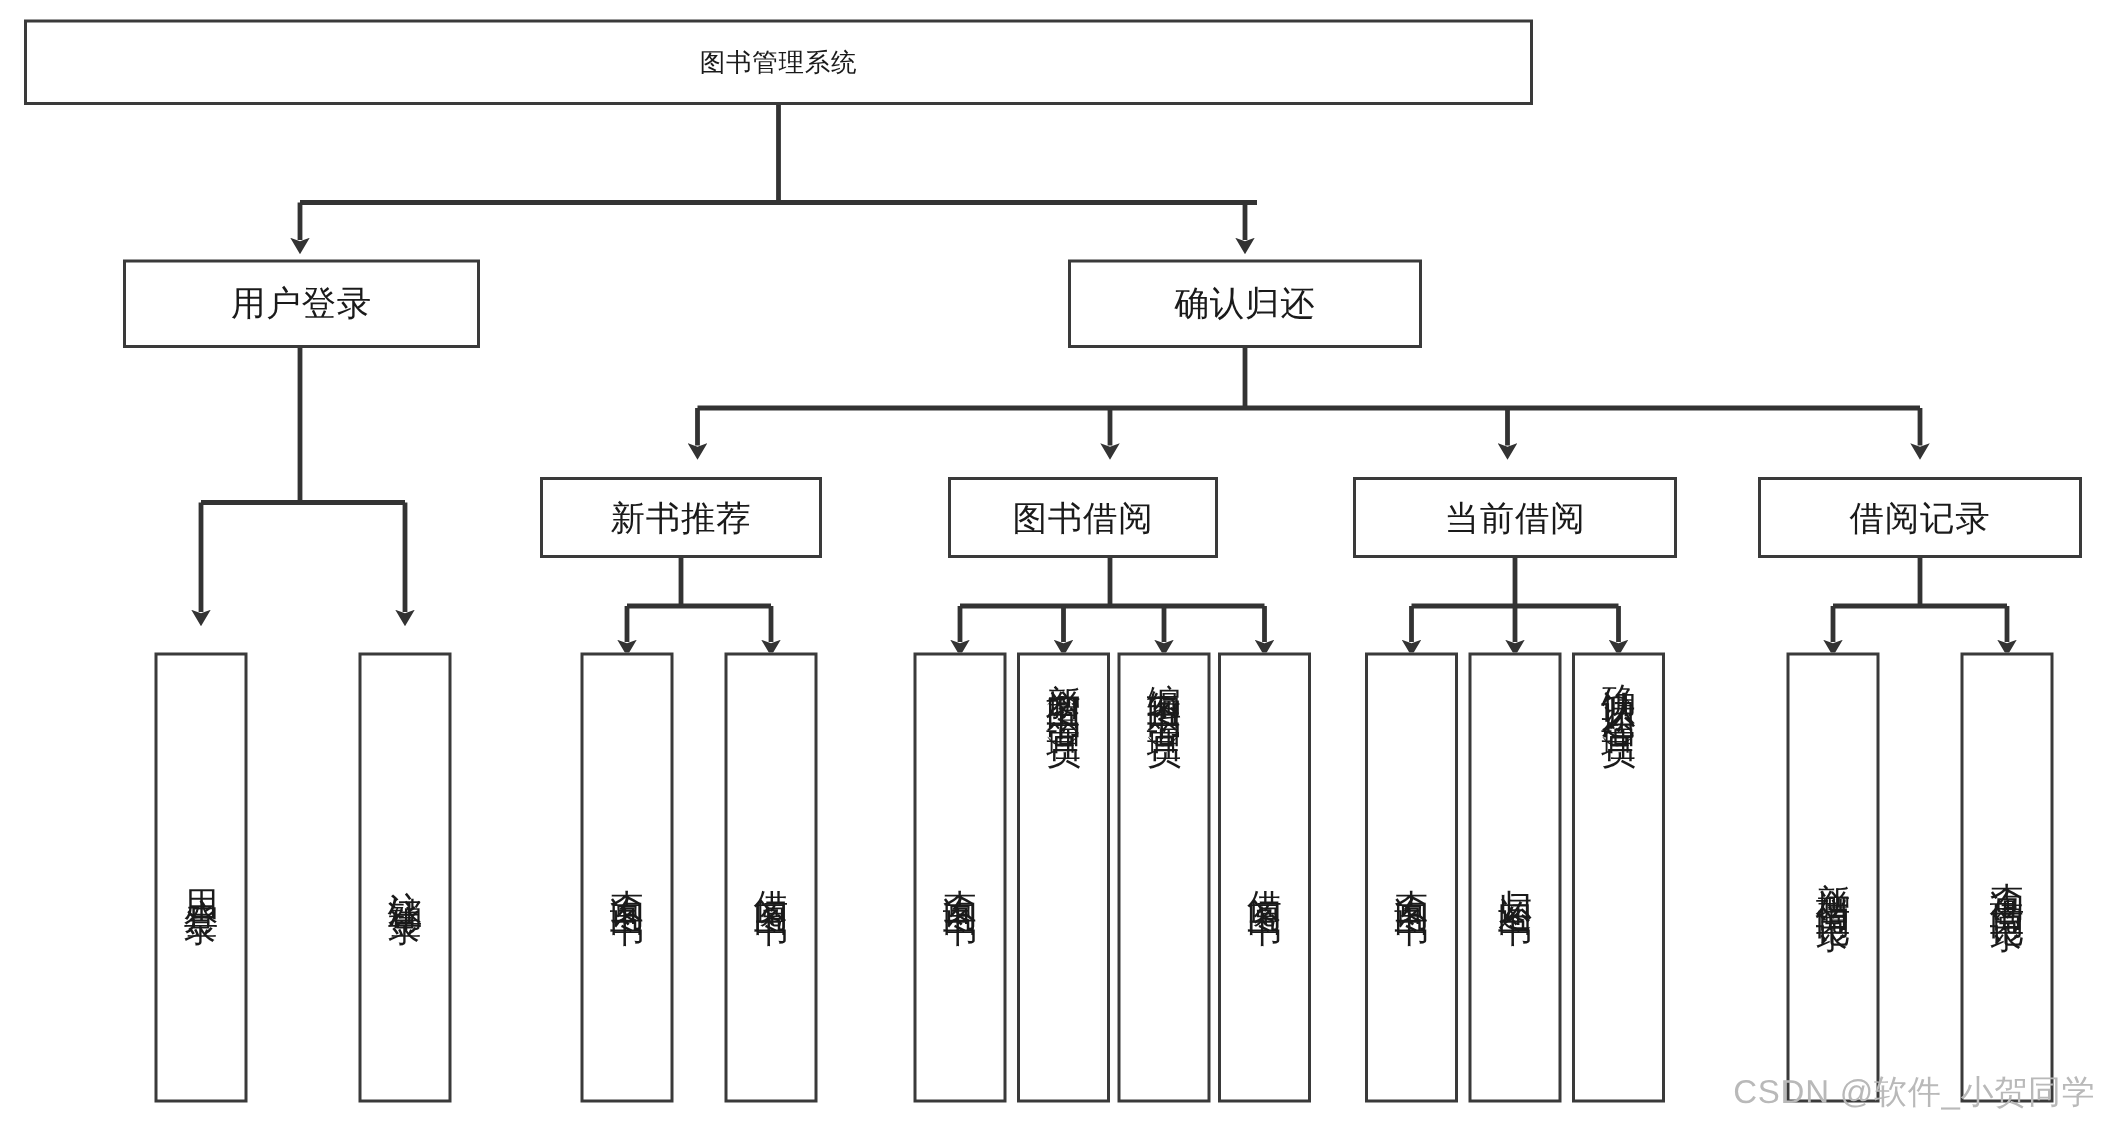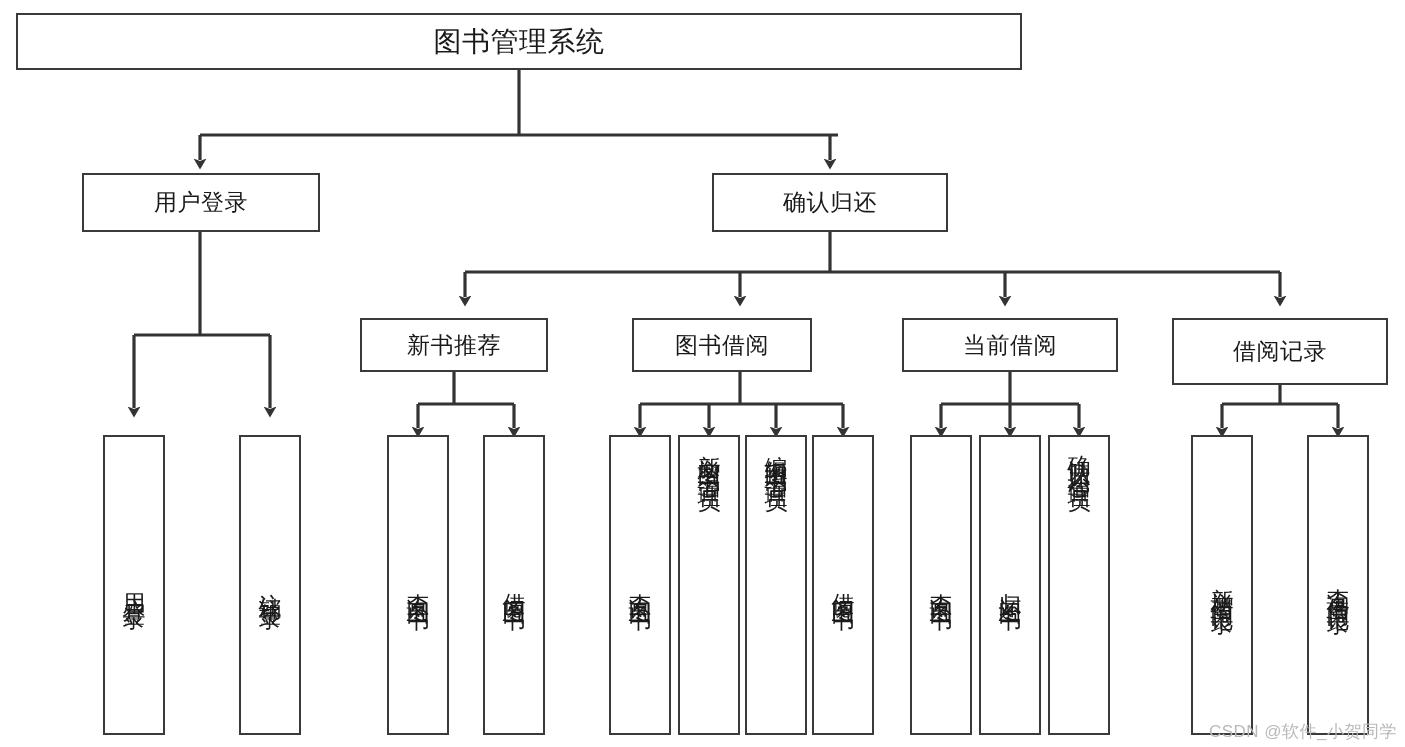--- a/index.html
+++ b/index.html
@@ -34,21 +34,21 @@
     line-height: 1.05;
     white-space: nowrap;
   }
   
   .node.horiz .label {
     writing-mode: horizontal-tb;
     font-size: 23px;
     letter-spacing: 0.5px;
   }
   .node.root .label {
-    font-size: 28px;
+    font-size: 17px;
     text-align: right;
   }
   
   .node.vert {
     align-items: flex-start;
     justify-content: center;
     padding-top: 0;
   }
   .node.vert .label {
     writing-mode: vertical-rl;
@@ -67,21 +67,21 @@
     left: 0;
     top: 0;
     width: 1405px;
     height: 747px;
     pointer-events: none;
   }
   #watermark {
     position: absolute;
     right: 8px;
     bottom: 4px;
-    font-size: 17px;
+    font-size: 22px;
     color: #b9b9b9;
     white-space: nowrap;
     letter-spacing: 0.5px;
   }
 </style>
 </head>
 <body>
 
 <div id="canvas">
 
@@ -148,21 +148,21 @@
 
   <div class="node horiz" style="left:360px; top:318px; width:188px; height:54px;">
     <span class="label">新书推荐</span>
   </div>
   <div class="node horiz" style="left:632px; top:318px; width:180px; height:54px;">
     <span class="label">图书借阅</span>
   </div>
   <div class="node horiz" style="left:902px; top:318px; width:216px; height:54px;">
     <span class="label">当前借阅</span>
   </div>
-  <div class="node horiz" style="left:1172px; top:318px; width:216px; height:67px;">
+  <div class="node horiz" style="left:1172px; top:318px; width:216px; height:54px;">
     <span class="label">借阅记录</span>
   </div>
 
   <div class="node vert center" style="left:103px; top:435px; width:62px; height:300px;">
     <span class="label">用户登录</span>
   </div>
   <div class="node vert center" style="left:239px; top:435px; width:62px; height:300px;">
     <span class="label">注销登录</span>
   </div>
 

